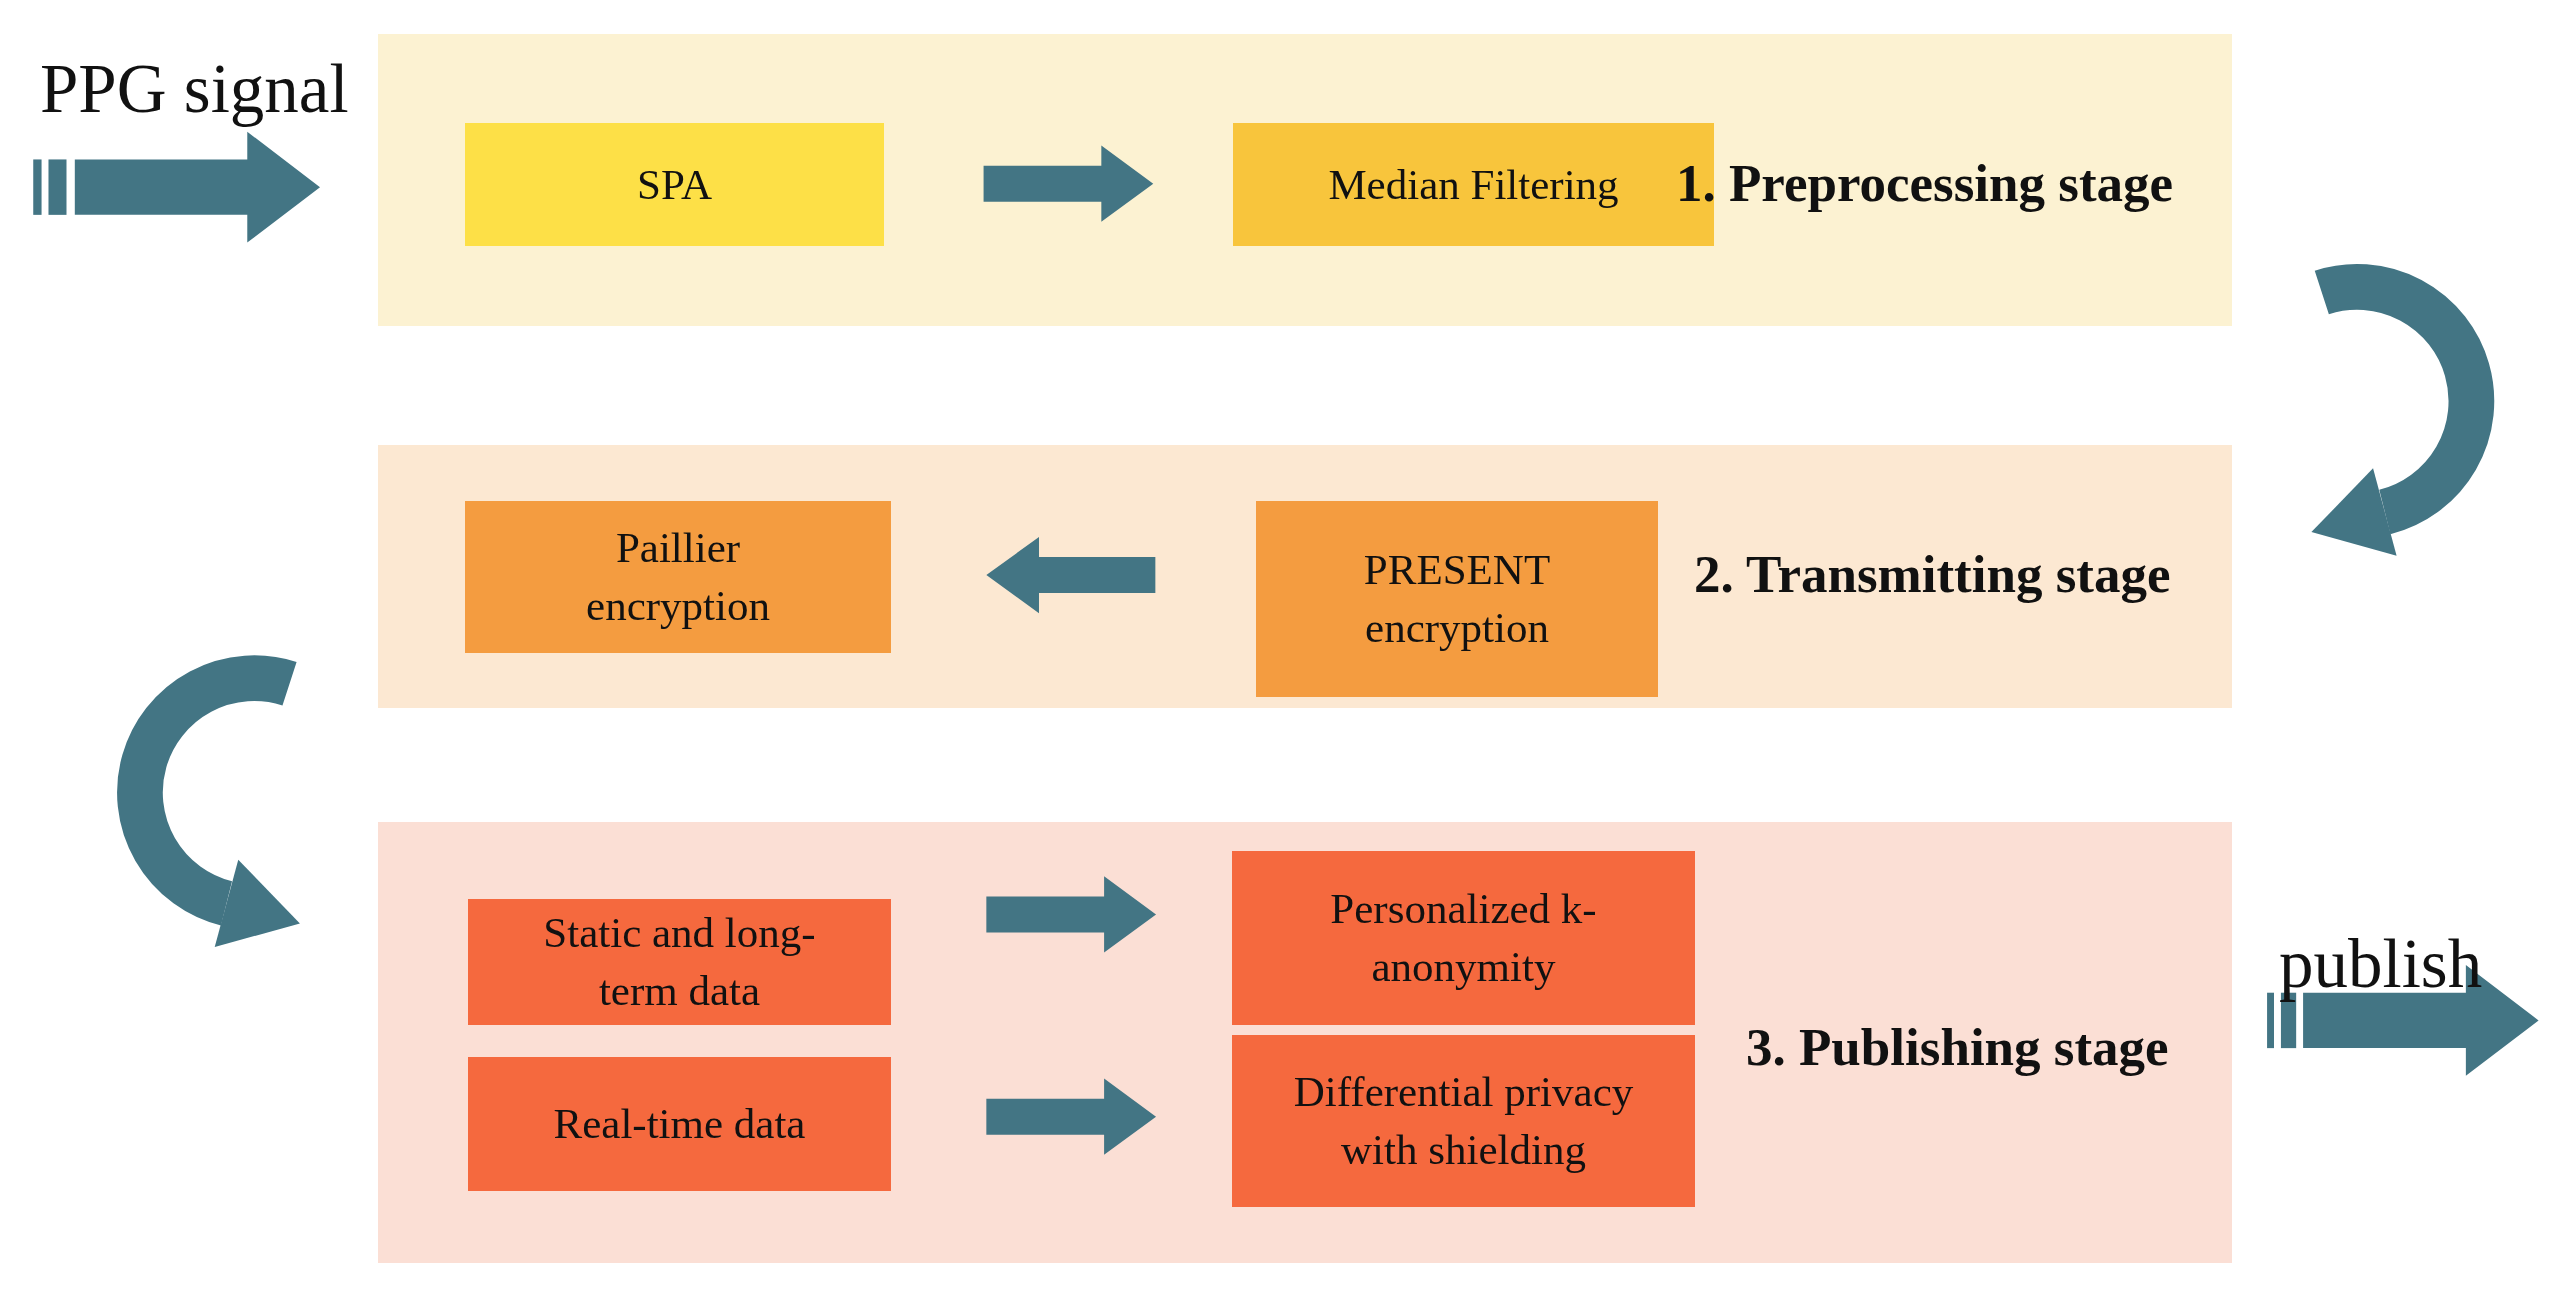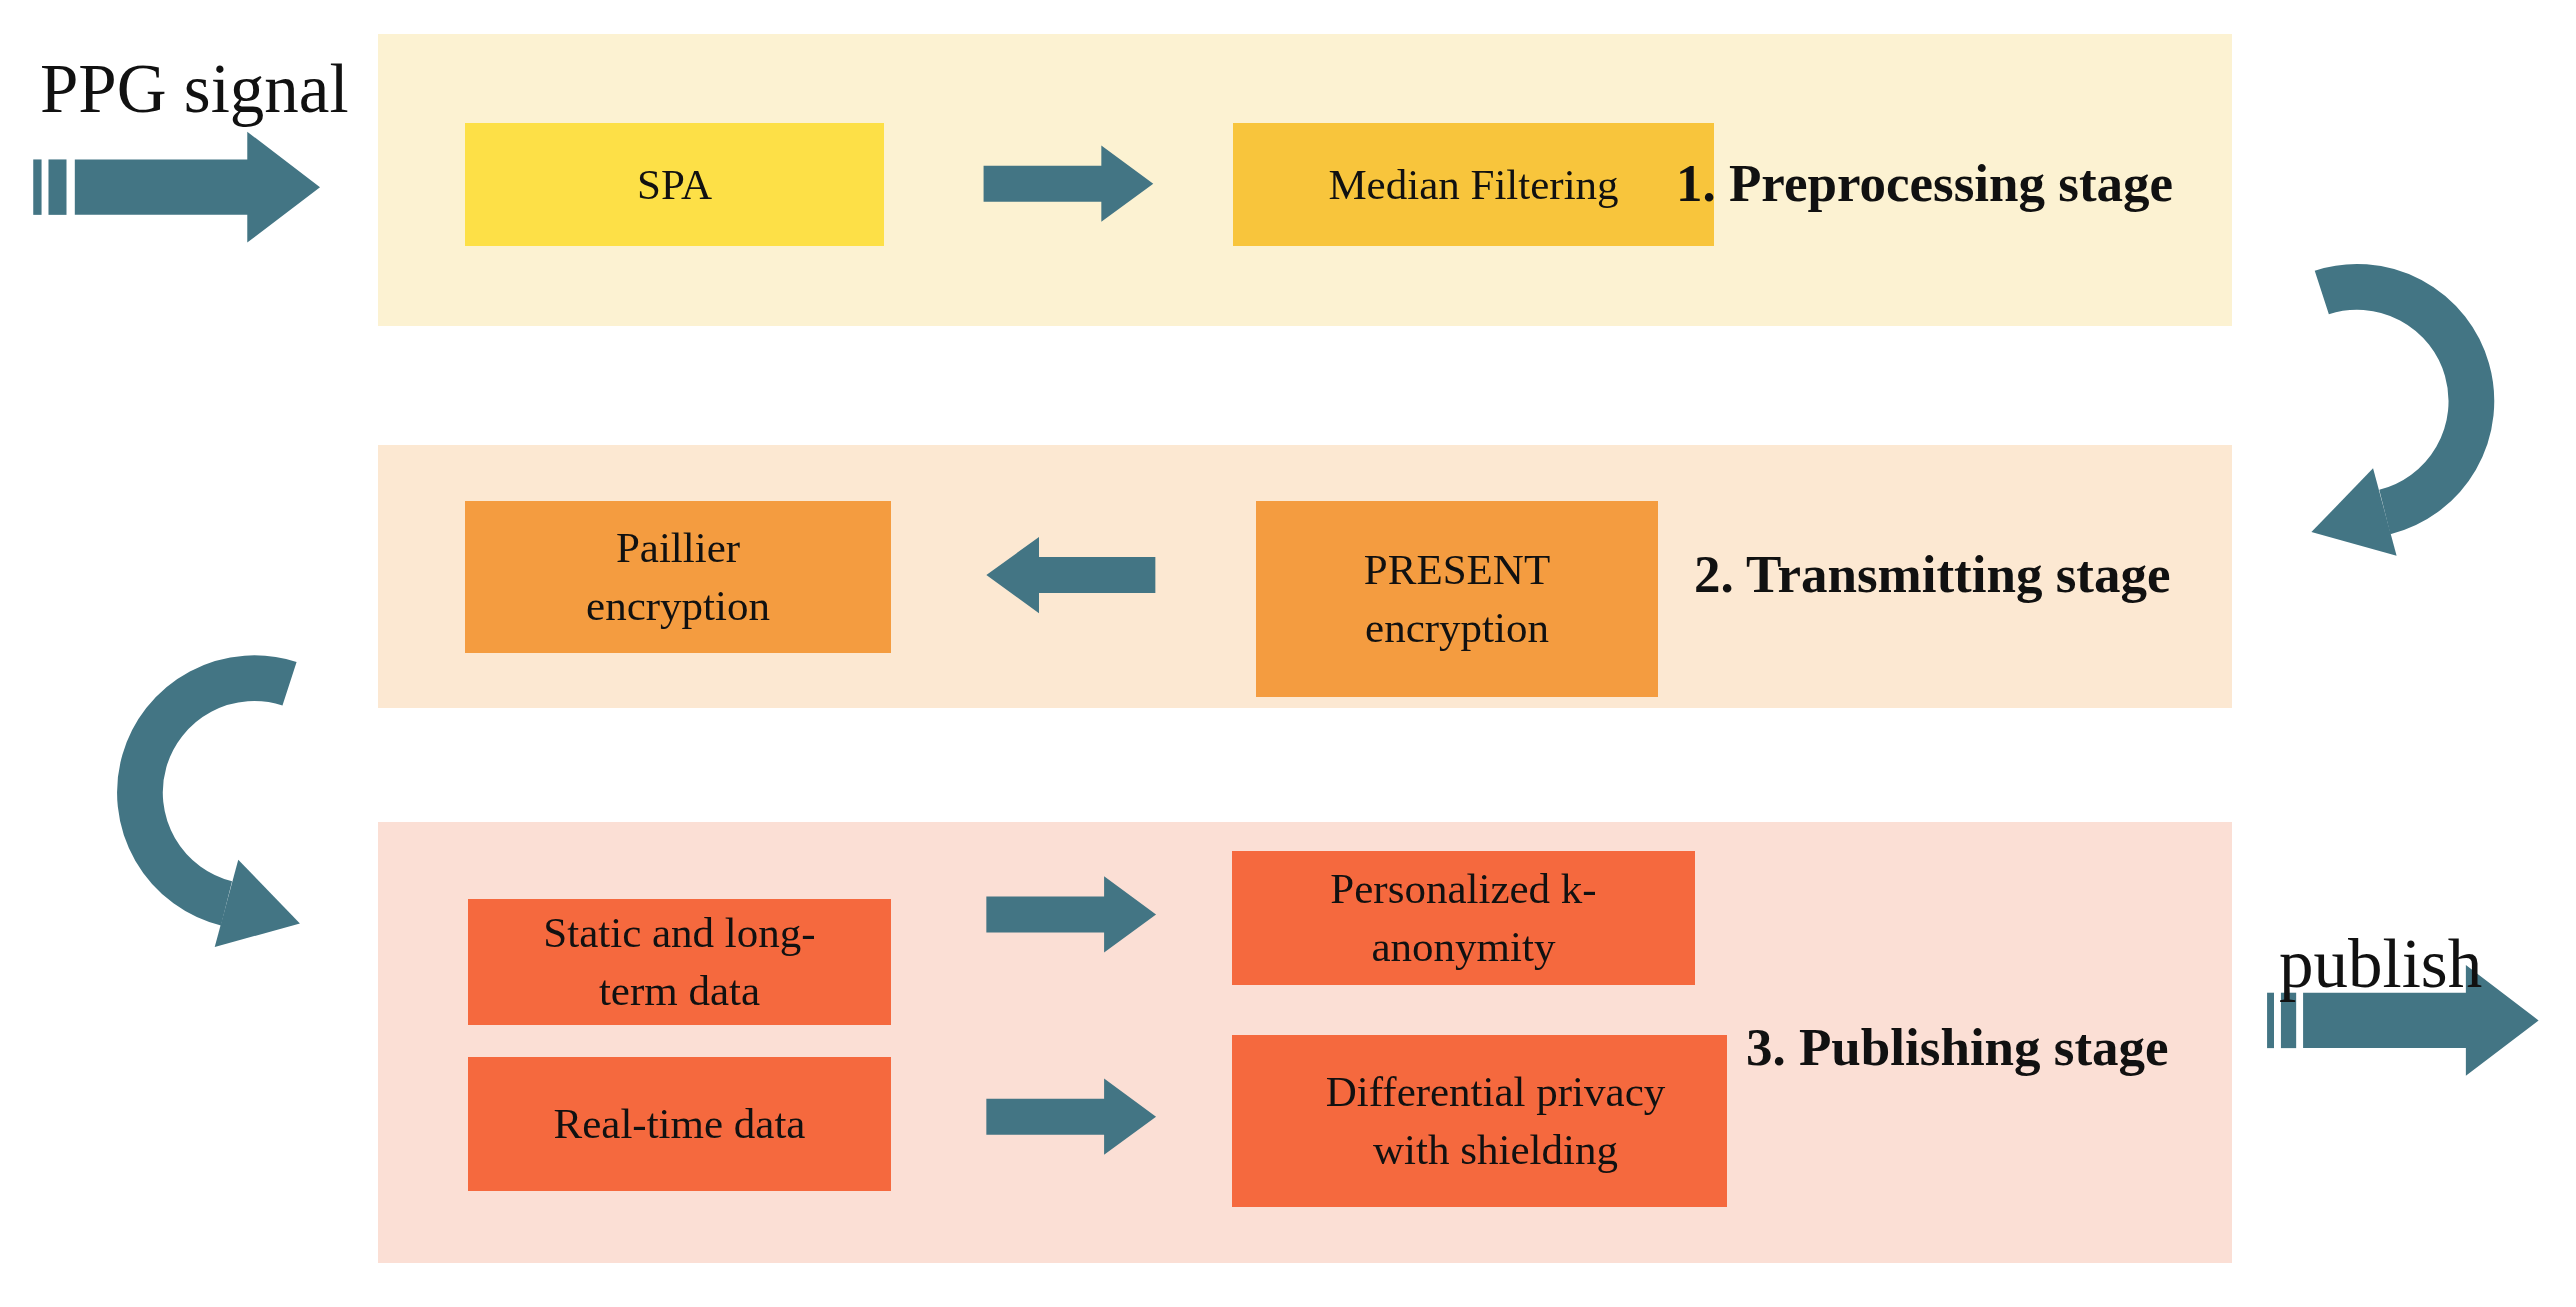--- a/index.html
+++ b/index.html
@@ -22,23 +22,23 @@
     text-align:center;
     font-size:43px;line-height:1.34;
     white-space:pre-line;
     color:#111111;
   }
   .box-spa{left:465px;top:123px;width:419px;height:123px;background:#F8C53C;}
   .box-median{left:1233px;top:123px;width:481px;height:123px;background:#F8C53C;}
   .box-paillier{left:465px;top:501px;width:426px;height:152px;background:#F49C40;}
   .box-present{left:1256px;top:501px;width:402px;height:196px;background:#F49C40;}
   .box-static{left:468px;top:851px;width:423px;height:126px;background:#F5693E;margin-top:48px;}
-  .box-kanon{left:1232px;top:851px;width:463px;height:134px;background:#F5693E;}
+  .box-kanon{left:1232px;top:851px;width:463px;height:174px;background:#F5693E;}
   .box-realtime{left:468px;top:1057px;width:423px;height:134px;background:#F5693E;}
-  .box-diff{left:1232px;top:1035px;width:463px;height:172px;background:#F5693E;padding-left:32px;}
+  .box-diff{left:1232px;top:1035px;width:463px;height:172px;background:#F5693E;}
 
   .stage-title{
     position:absolute;
     font-size:53px;font-weight:bold;
     white-space:nowrap;
     color:#111111;
   }
   .title-1{left:1676px;top:153px;}
   .title-2{left:1694px;top:544px;}
   .title-3{left:1746px;top:1017px;}

